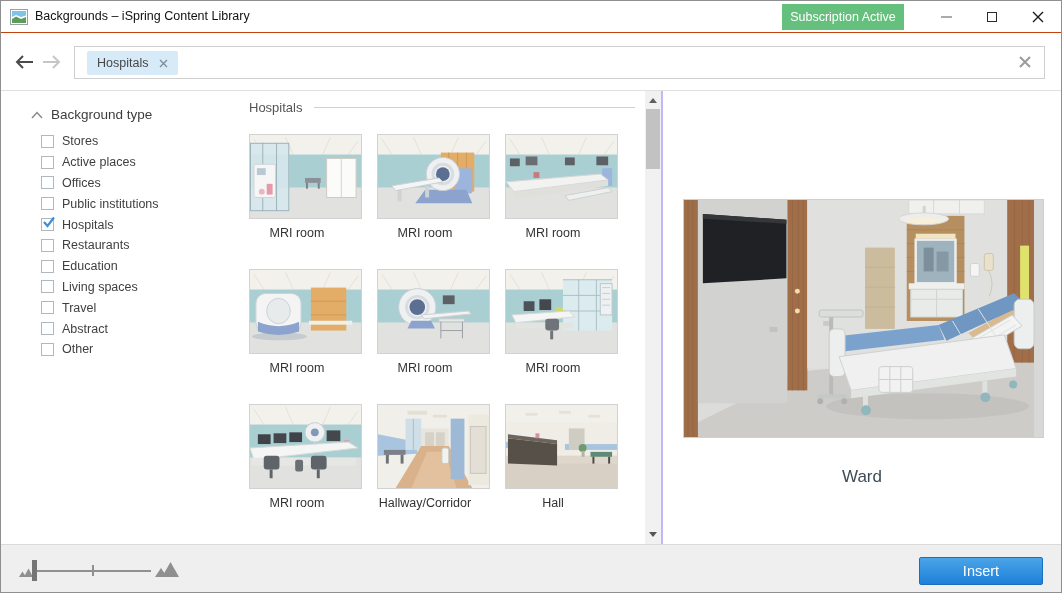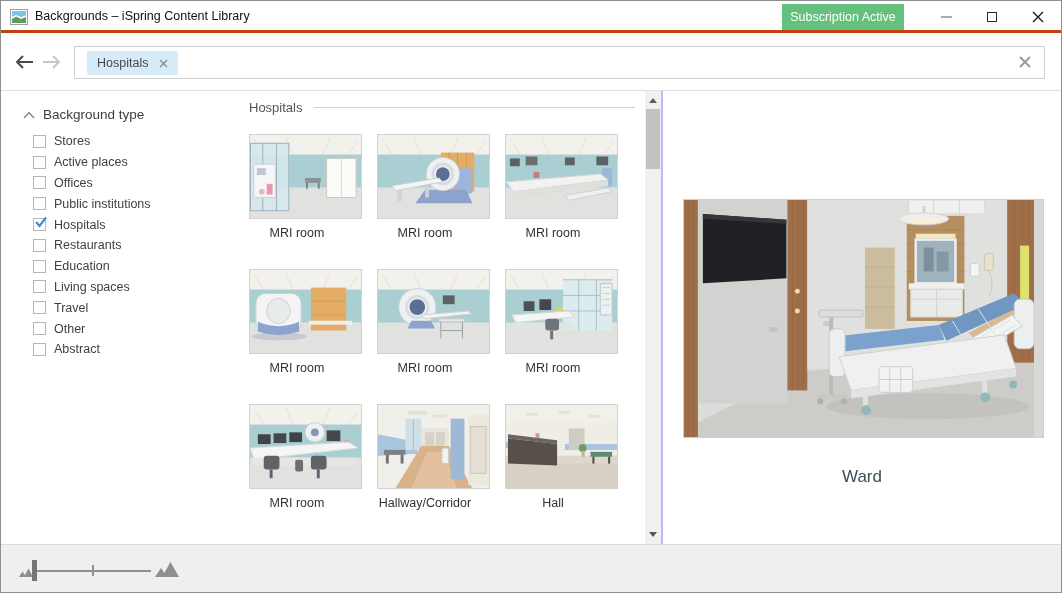--- a/index.html
+++ b/index.html
@@ -3,40 +3,40 @@
 <meta charset="utf-8">
 <style>
   html,body{margin:0;padding:0;background:#fff;}
   *{box-sizing:border-box;}
   .window{
     position:relative;width:1062px;height:593px;background:#fff;
     border:1px solid #8f8f8f;overflow:hidden;
     font-family:"Liberation Sans",sans-serif;color:#333;
   }
   
-  .titlebar{position:absolute;left:0;top:0;width:1060px;height:32px;background:#fff;border-bottom:3px solid #c2410c;}
+  .titlebar{position:absolute;left:0;top:0;width:1060px;height:32px;background:#fff;border-bottom:1px solid #c2410c;}
   .app-icon{position:absolute;left:9px;top:7px;width:18px;height:18px;}
   .win-title{position:absolute;left:34px;top:8px;font-size:12.5px;color:#111;}
   .badge{position:absolute;left:781px;top:3px;width:122px;height:26px;background:#65c07e;color:#fff;
          font-size:12.5px;display:flex;align-items:center;justify-content:center;cursor:default;}
   .win-controls{position:absolute;right:0;top:0;height:32px;display:flex;}
   .win-btn{width:46px;height:32px;display:flex;align-items:center;justify-content:center;}
   .min-glyph{width:11px;height:2px;background:#ababab;}
   .max-glyph{width:10px;height:10px;border:1.5px solid #2a2a2a;}
   
   .navbar{position:absolute;left:0;top:33px;width:1060px;height:57px;background:#fff;border-bottom:1px solid #e0e0e0;}
   .nav-arrow{position:absolute;top:19px;width:22px;height:18px;}
   .search-field{position:absolute;left:73px;top:12px;width:971px;height:33px;border:1px solid #cfcfcf;background:#fff;}
   .chip{position:absolute;left:12px;top:4px;height:24px;background:#d6eaf8;border-radius:2px;
         display:inline-flex;align-items:center;padding:0 10px;font-size:12.5px;color:#474747;}
   .chip-x{margin-left:11px;display:inline-flex;}
   .clear-x{position:absolute;right:12px;top:8px;}
   
   .content{position:absolute;left:0;top:90px;width:1060px;height:453px;background:#fff;}
-  .sidebar{position:absolute;left:8px;top:0;width:226px;height:453px;border-right:1px solid #e2e2e2;background:#fff;}
+  .sidebar{position:absolute;left:16px;top:0;width:226px;height:453px;border-right:1px solid #e2e2e2;background:#fff;}
   .side-header{position:absolute;left:14px;top:16px;display:flex;align-items:center;cursor:default;}
   .side-header-label{margin-left:8px;font-size:13.5px;color:#3d3d3d;}
   #side-items{position:absolute;left:0;top:40px;width:100%;}
   .side-item{height:20.8px;display:flex;align-items:center;padding-left:24px;}
   .cb{position:relative;width:13px;height:13px;border:1px solid #b0b8bf;background:#fff;margin-right:8px;flex:none;}
   .cb svg{position:absolute;left:0px;top:-3px;}
   .side-label{font-size:12.5px;color:#3f3f3f;}
   
   .grid-area{position:absolute;left:227px;top:0;width:417px;height:453px;background:#fff;}
   .grid-header{position:absolute;left:21px;top:9px;right:10px;display:flex;align-items:center;}
@@ -169,25 +169,25 @@
           <div class="side-item">
             <span class="cb"></span>
             <span class="side-label">Living spaces</span>
           </div>
           <div class="side-item">
             <span class="cb"></span>
             <span class="side-label">Travel</span>
           </div>
           <div class="side-item">
             <span class="cb"></span>
+            <span class="side-label">Abstract</span>
+          </div>
+          <div class="side-item">
+            <span class="cb"></span>
             <span class="side-label">Other</span>
-          </div>
-          <div class="side-item">
-            <span class="cb"></span>
-            <span class="side-label">Abstract</span>
           </div>
         </div>
     </aside>
 
     <section class="grid-area">
       <div class="grid-header">
         <span class="grid-header-label">Hospitals</span>
         <span class="rule"></span>
       </div>
       <div id="grid-items">
@@ -475,15 +475,16 @@
           <polygon points="6,11 10.5,2.5 15,11" fill="#8f8f8f"></polygon>
       </svg>
       <div class="zoom-track"></div>
       <div class="zoom-tick"></div>
       <div class="zoom-thumb"></div>
       <svg class="zoom-large" width="27" height="18" viewBox="0 0 27 18">
         <polygon points="1,17 7,8 13,17" fill="#8f8f8f"></polygon>
           <polygon points="8,17 16.5,2 25,17" fill="#8f8f8f"></polygon>
       </svg>
     </div>
+    <button class="insert-btn">Insert</button>
   </div>
 
 </div>
 
 </body></html>

